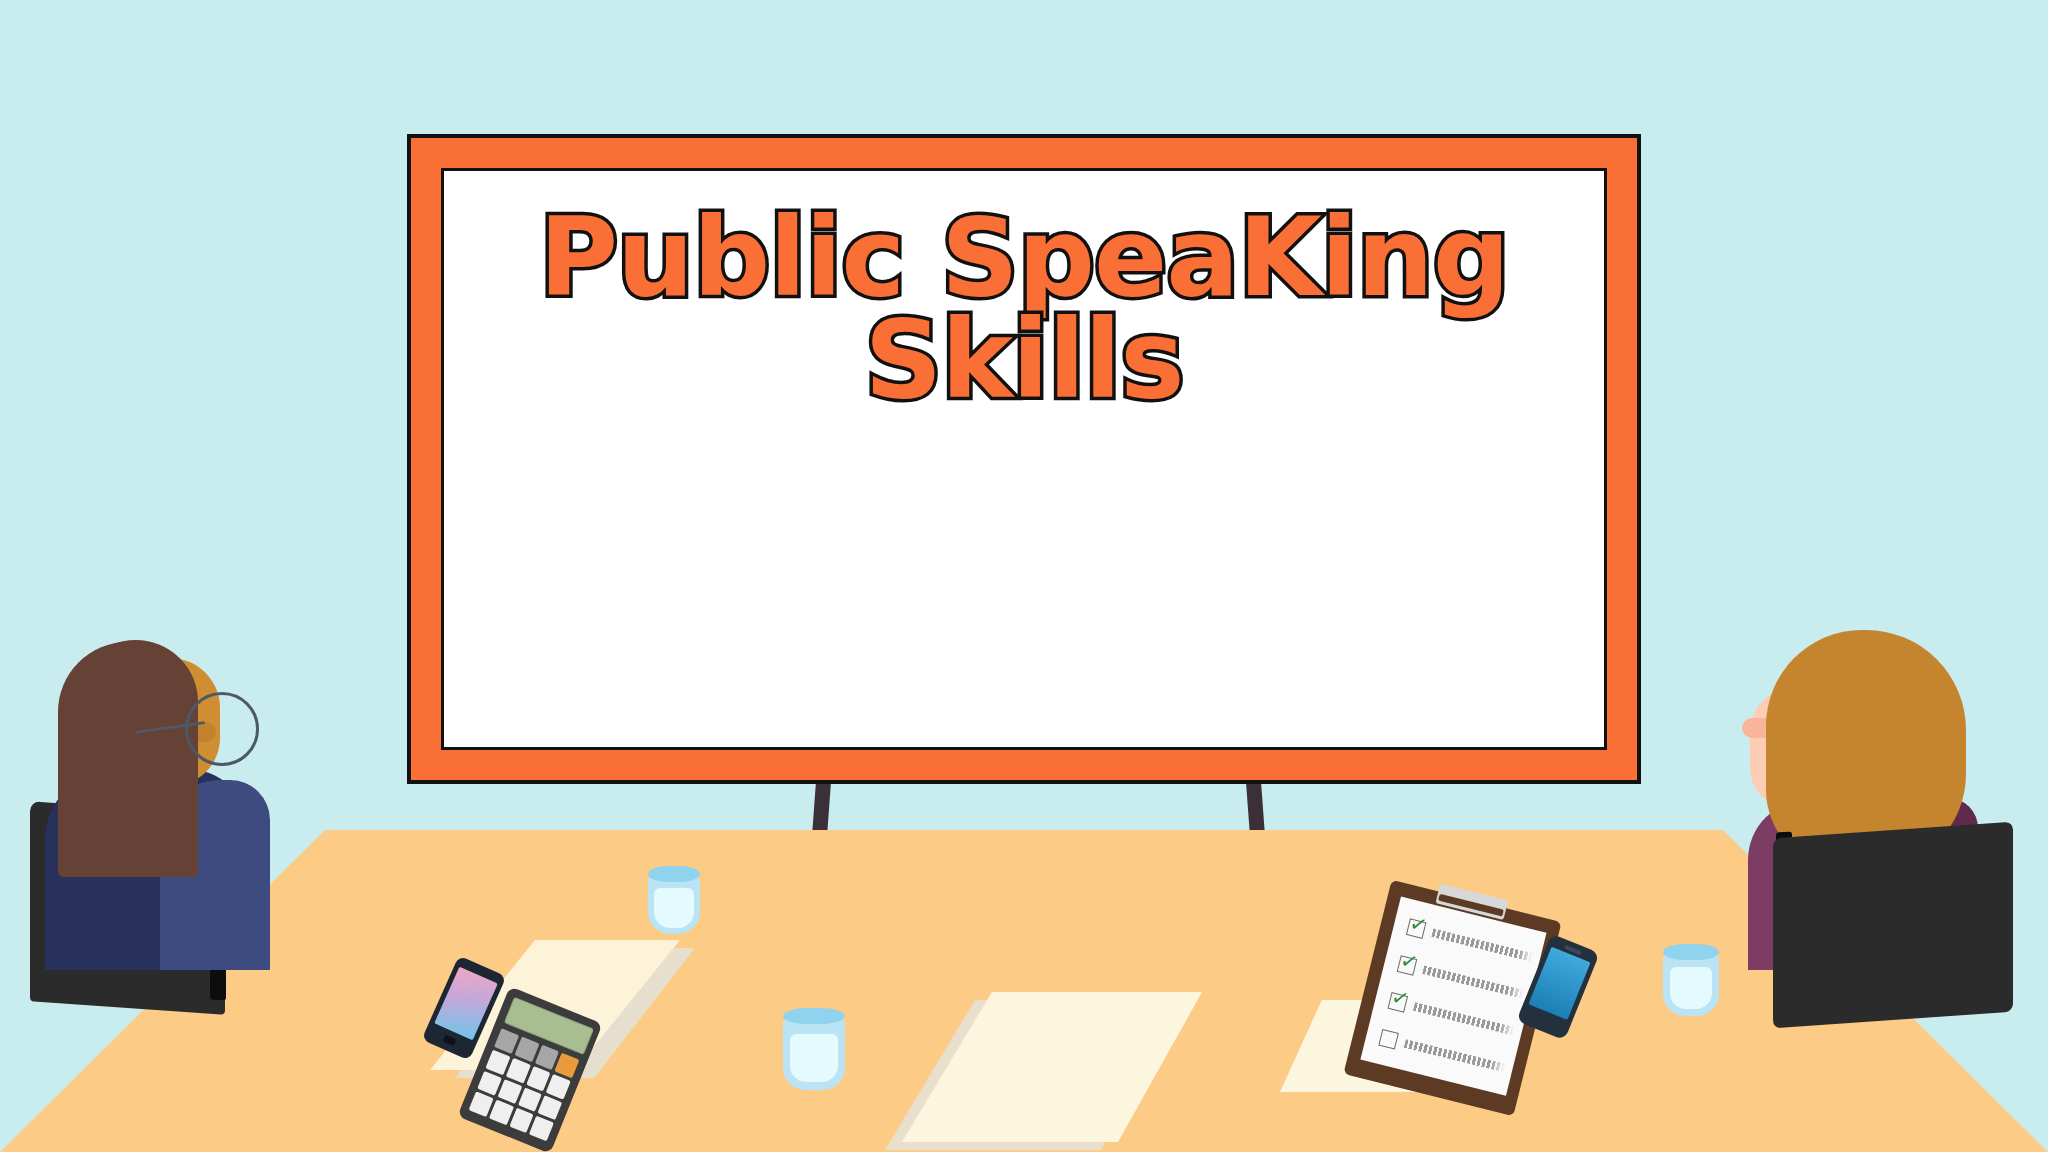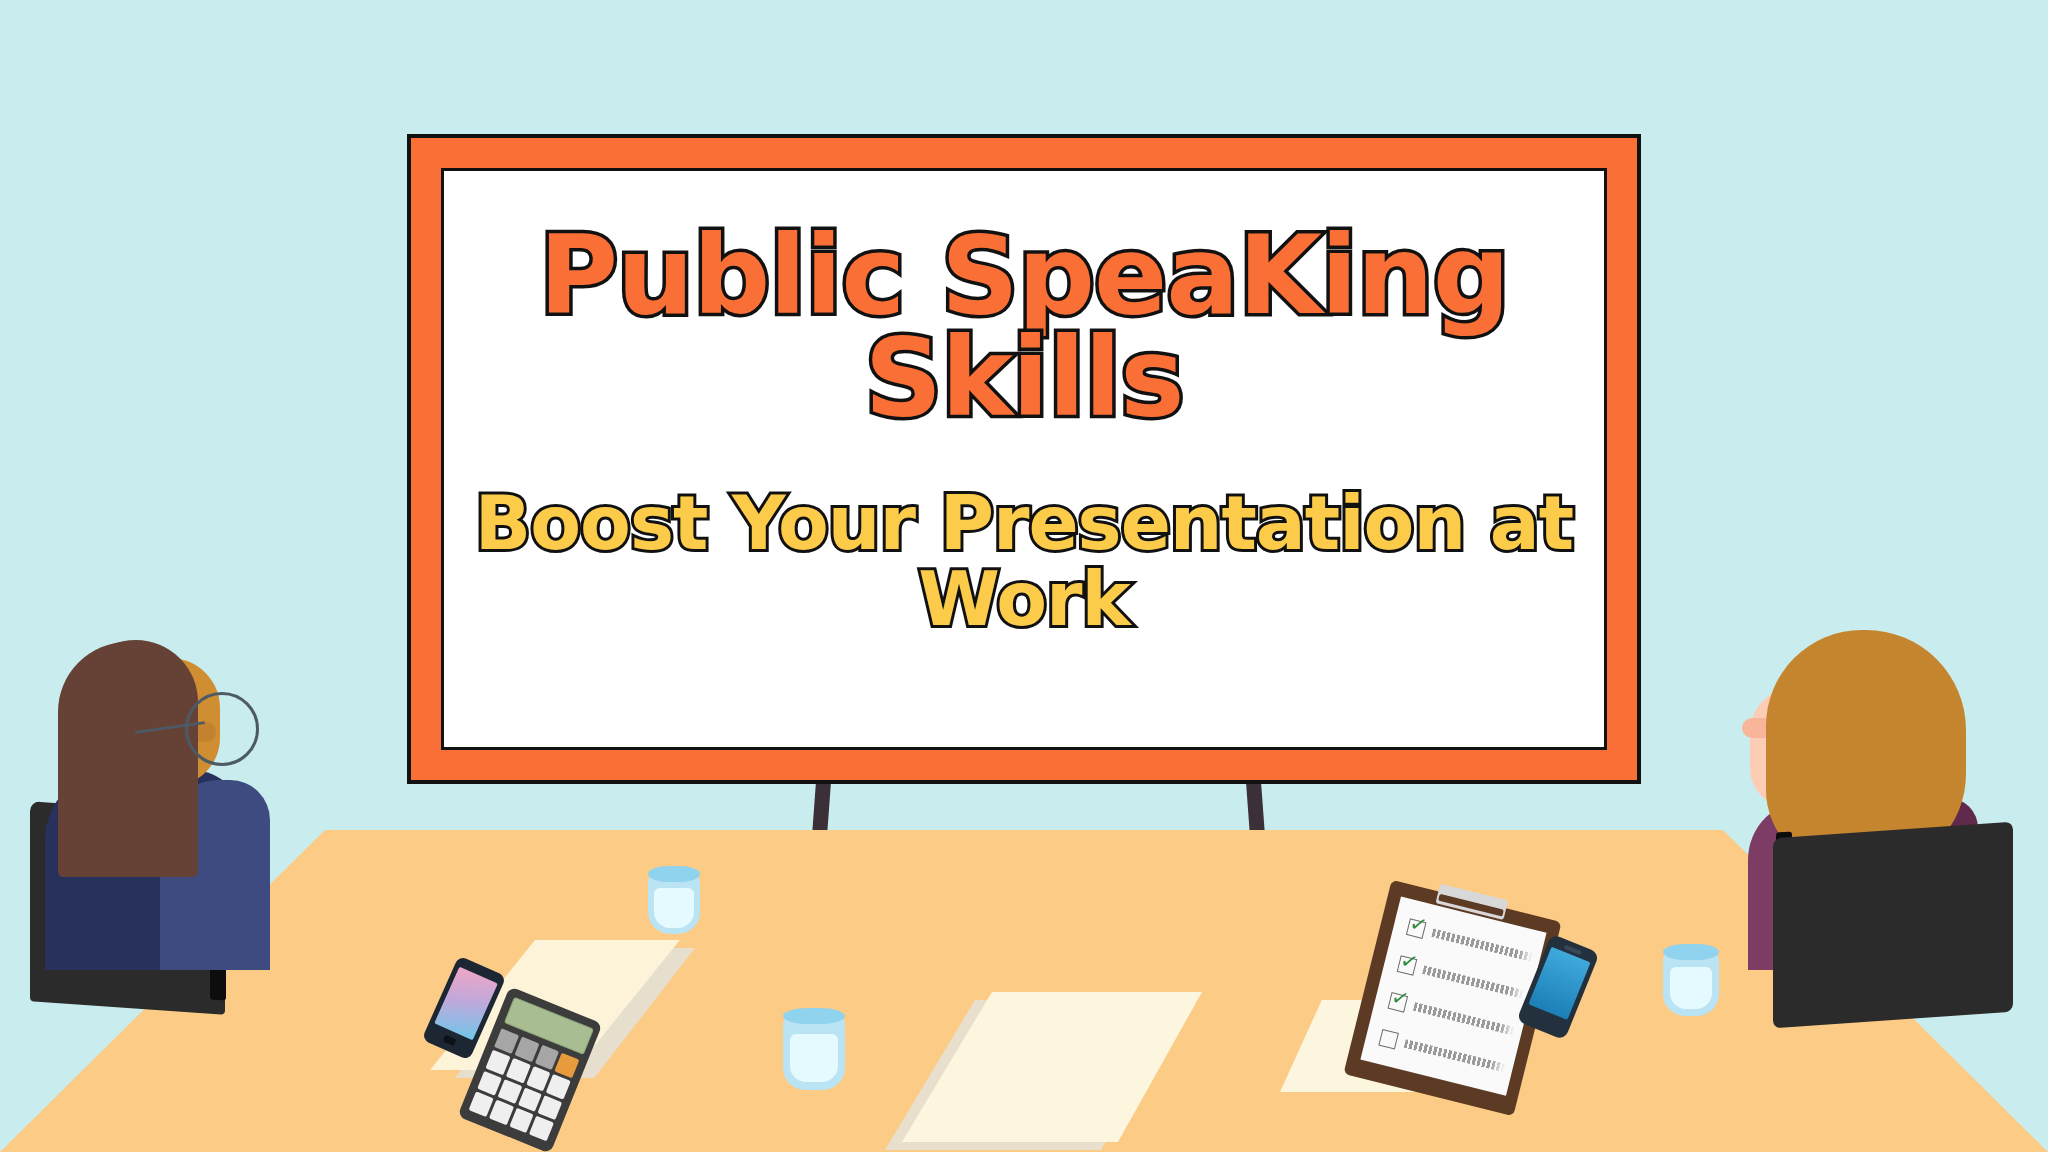--- a/index.html
+++ b/index.html
@@ -28,21 +28,21 @@
   #whiteboard{
     left:407px;top:134px;width:1234px;height:650px;
     background:#F96F35;
     border:4px solid #111;
     box-sizing:border-box;
   }
   #whiteboard-inner{
     position:absolute;left:30px;top:30px;right:30px;bottom:30px;
     background:#FFFFFF;border:3px solid #111;box-sizing:border-box;
     display:flex;flex-direction:column;justify-content:flex-start;
-    align-items:center;padding-top:28px;
+    align-items:center;padding-top:10px;
   }
   .headline{
     font-family:"DejaVu Sans",sans-serif;
     font-weight:bold;
     text-align:center;
     line-height:0.94;
     letter-spacing:-1px;
     margin:0;
   }
   #board-title{
@@ -295,21 +295,20 @@
 <div id="stage">
 
   <div class="layer easel-leg" id="easel-leg-left"></div>
   <div class="layer easel-leg" id="easel-leg-right"></div>
 
   <div class="layer" id="table-surface"></div>
 
   <div class="layer" id="whiteboard">
     <div id="whiteboard-inner">
       <div class="headline" id="board-title">Public SpeaKing Skills</div>
-      <div class="headline" id="board-subtitle">Boost Your Presentation at Work</div>
     </div>
   </div>
 
   <div class="layer" id="person-left">
     <div id="pl-chair"></div>
     <div id="pl-chair-edge"></div>
     <div id="pl-body"></div>
     <div id="pl-body-arm"></div>
     <div id="pl-neck"></div>
     <div id="pl-face"></div>

